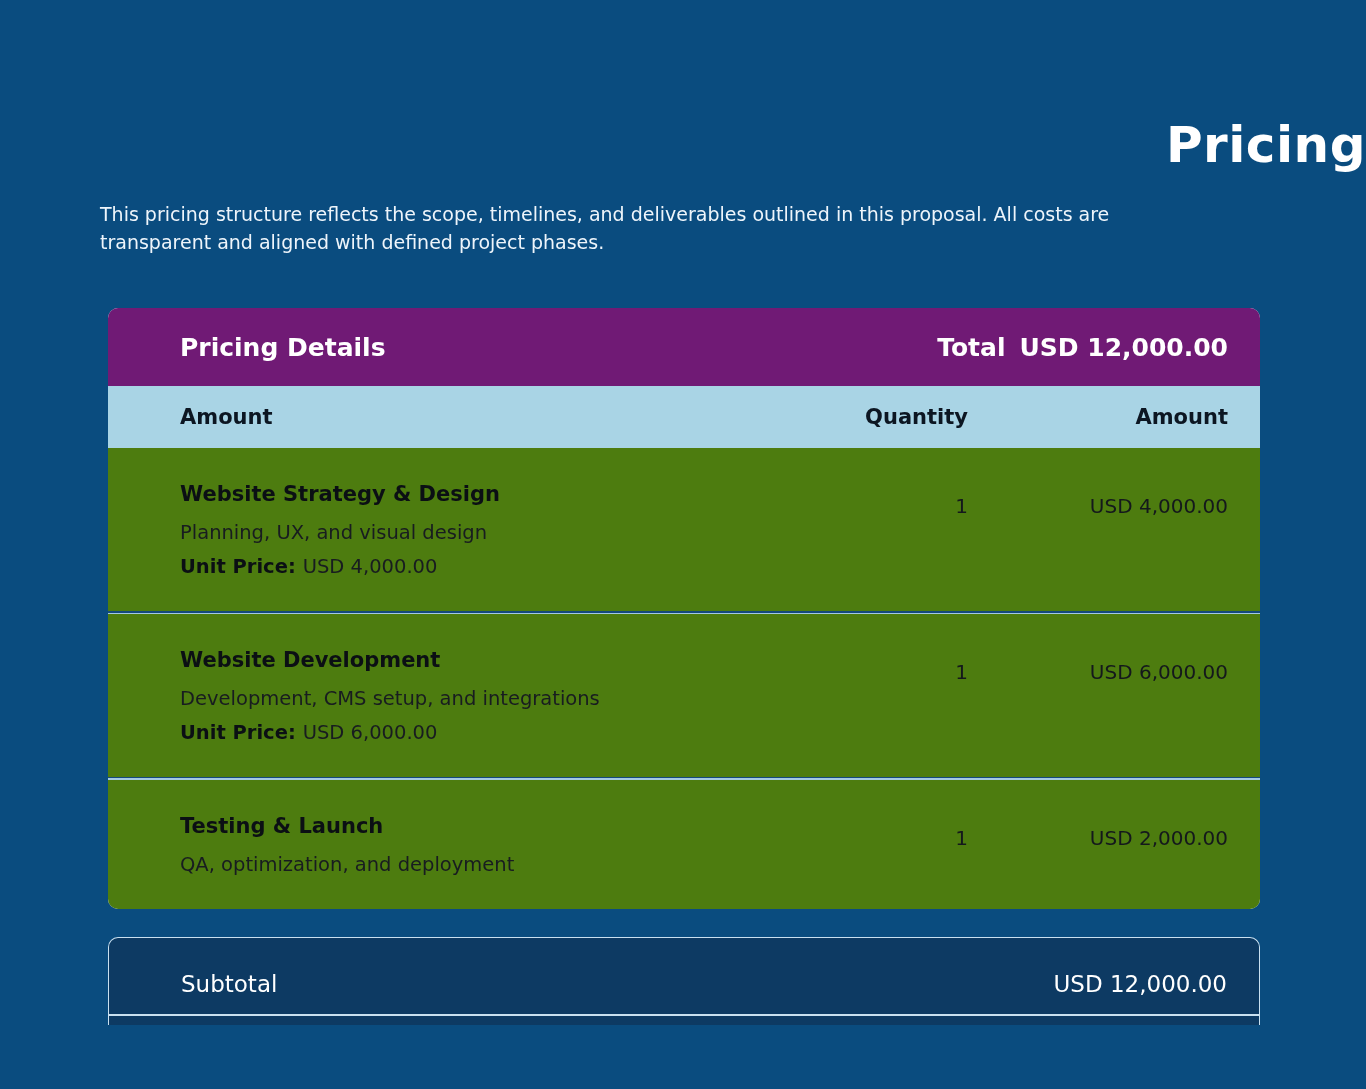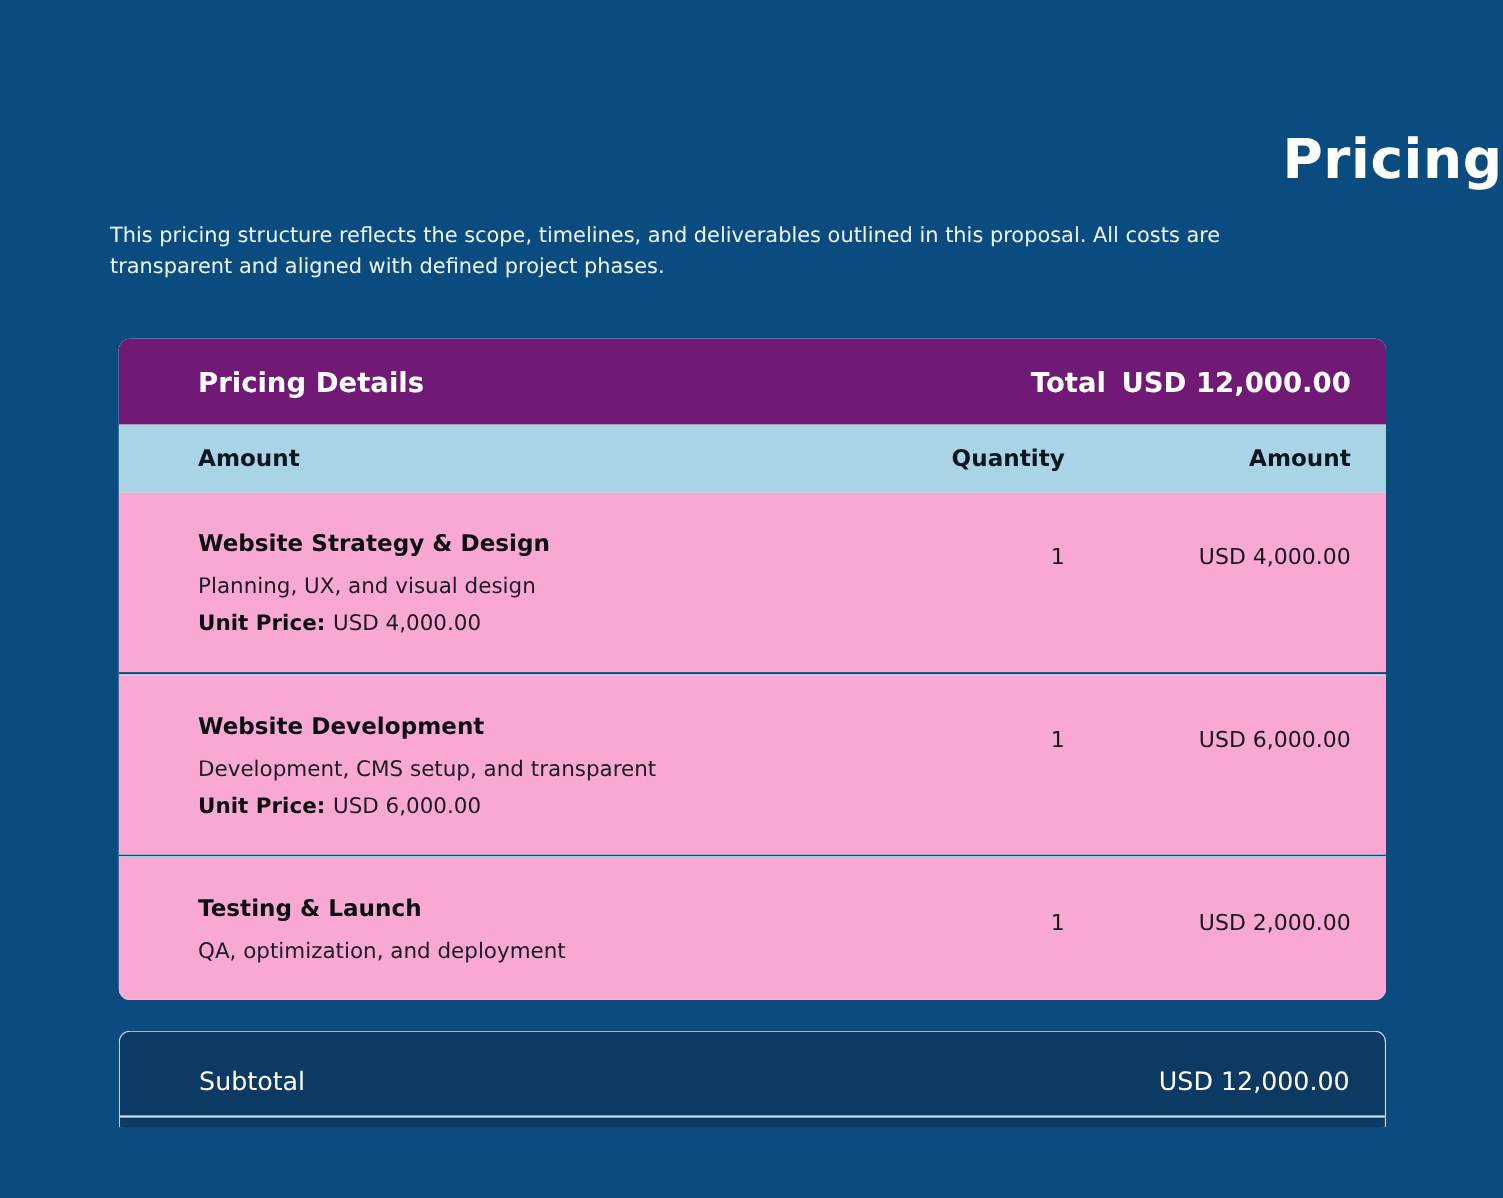--- a/index.html
+++ b/index.html
@@ -60,21 +60,21 @@
     grid-template-columns: 1fr 220px 260px;
     align-items: center;
     padding: 0 32px 0 72px;
     font-size: 21px;
     font-weight: 700;
     color: #0c1622;
   }
   .col-right { text-align: right; }
 
   .row {
-    background: #f9a8d4;
+    background: #4d7c0f;
     display: grid;
     grid-template-columns: 1fr 220px 260px;
     padding: 34px 32px 33px 72px;
   }
   .row-divider {
     height: 3px;
     background: linear-gradient(to bottom, #14497C 0, #14497C 1.5px, #A3C9E3 1.5px, #A3C9E3 3px);
   }
 
   .item-title { font-size: 21px; font-weight: 700; color: #0b0f14; }
@@ -147,21 +147,21 @@
     </div>
     <div class="cell-qty">1</div>
     <div class="cell-amt">USD 4,000.00</div>
   </div>
 
   <div class="row-divider"></div>
 
   <div class="row">
     <div>
       <div class="item-title">Website Development</div>
-      <div class="item-desc">Development, CMS setup, and transparent</div>
+      <div class="item-desc">Development, CMS setup, and integrations</div>
       <div class="item-unit">
         <span class="unit-label">Unit Price:</span><span>USD 6,000.00</span>
       </div>
     </div>
     <div class="cell-qty">1</div>
     <div class="cell-amt">USD 6,000.00</div>
   </div>
 
   <div class="row-divider"></div>
 

